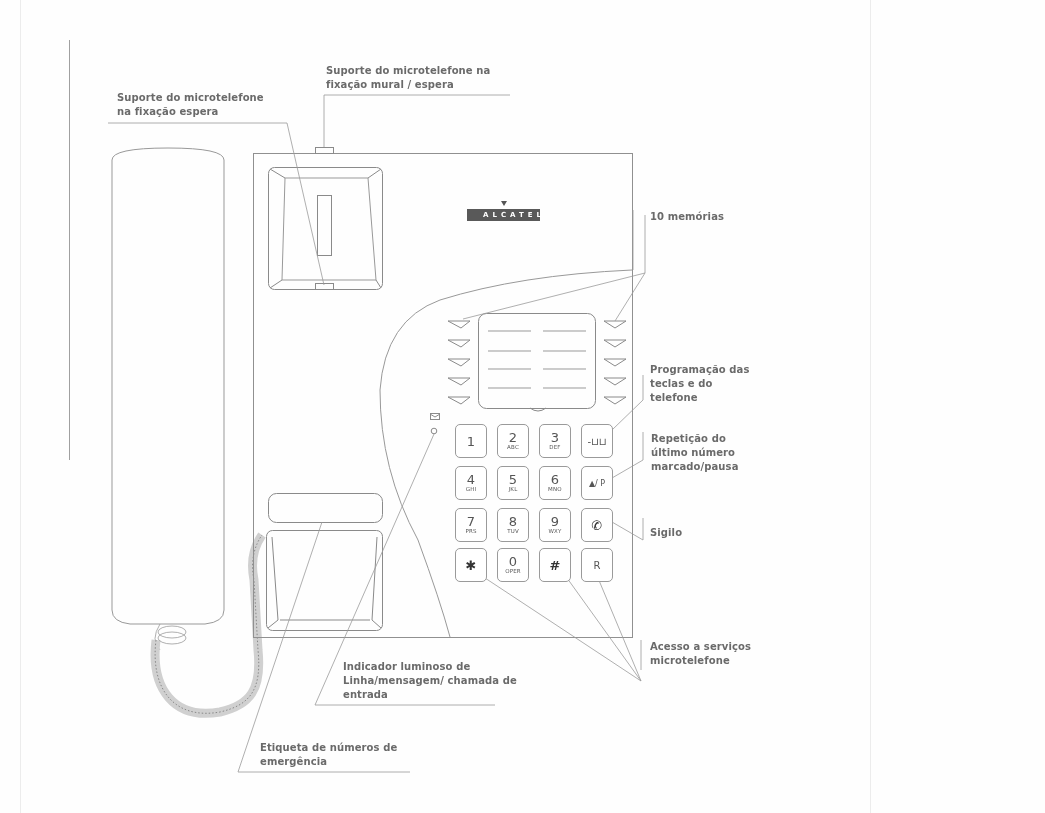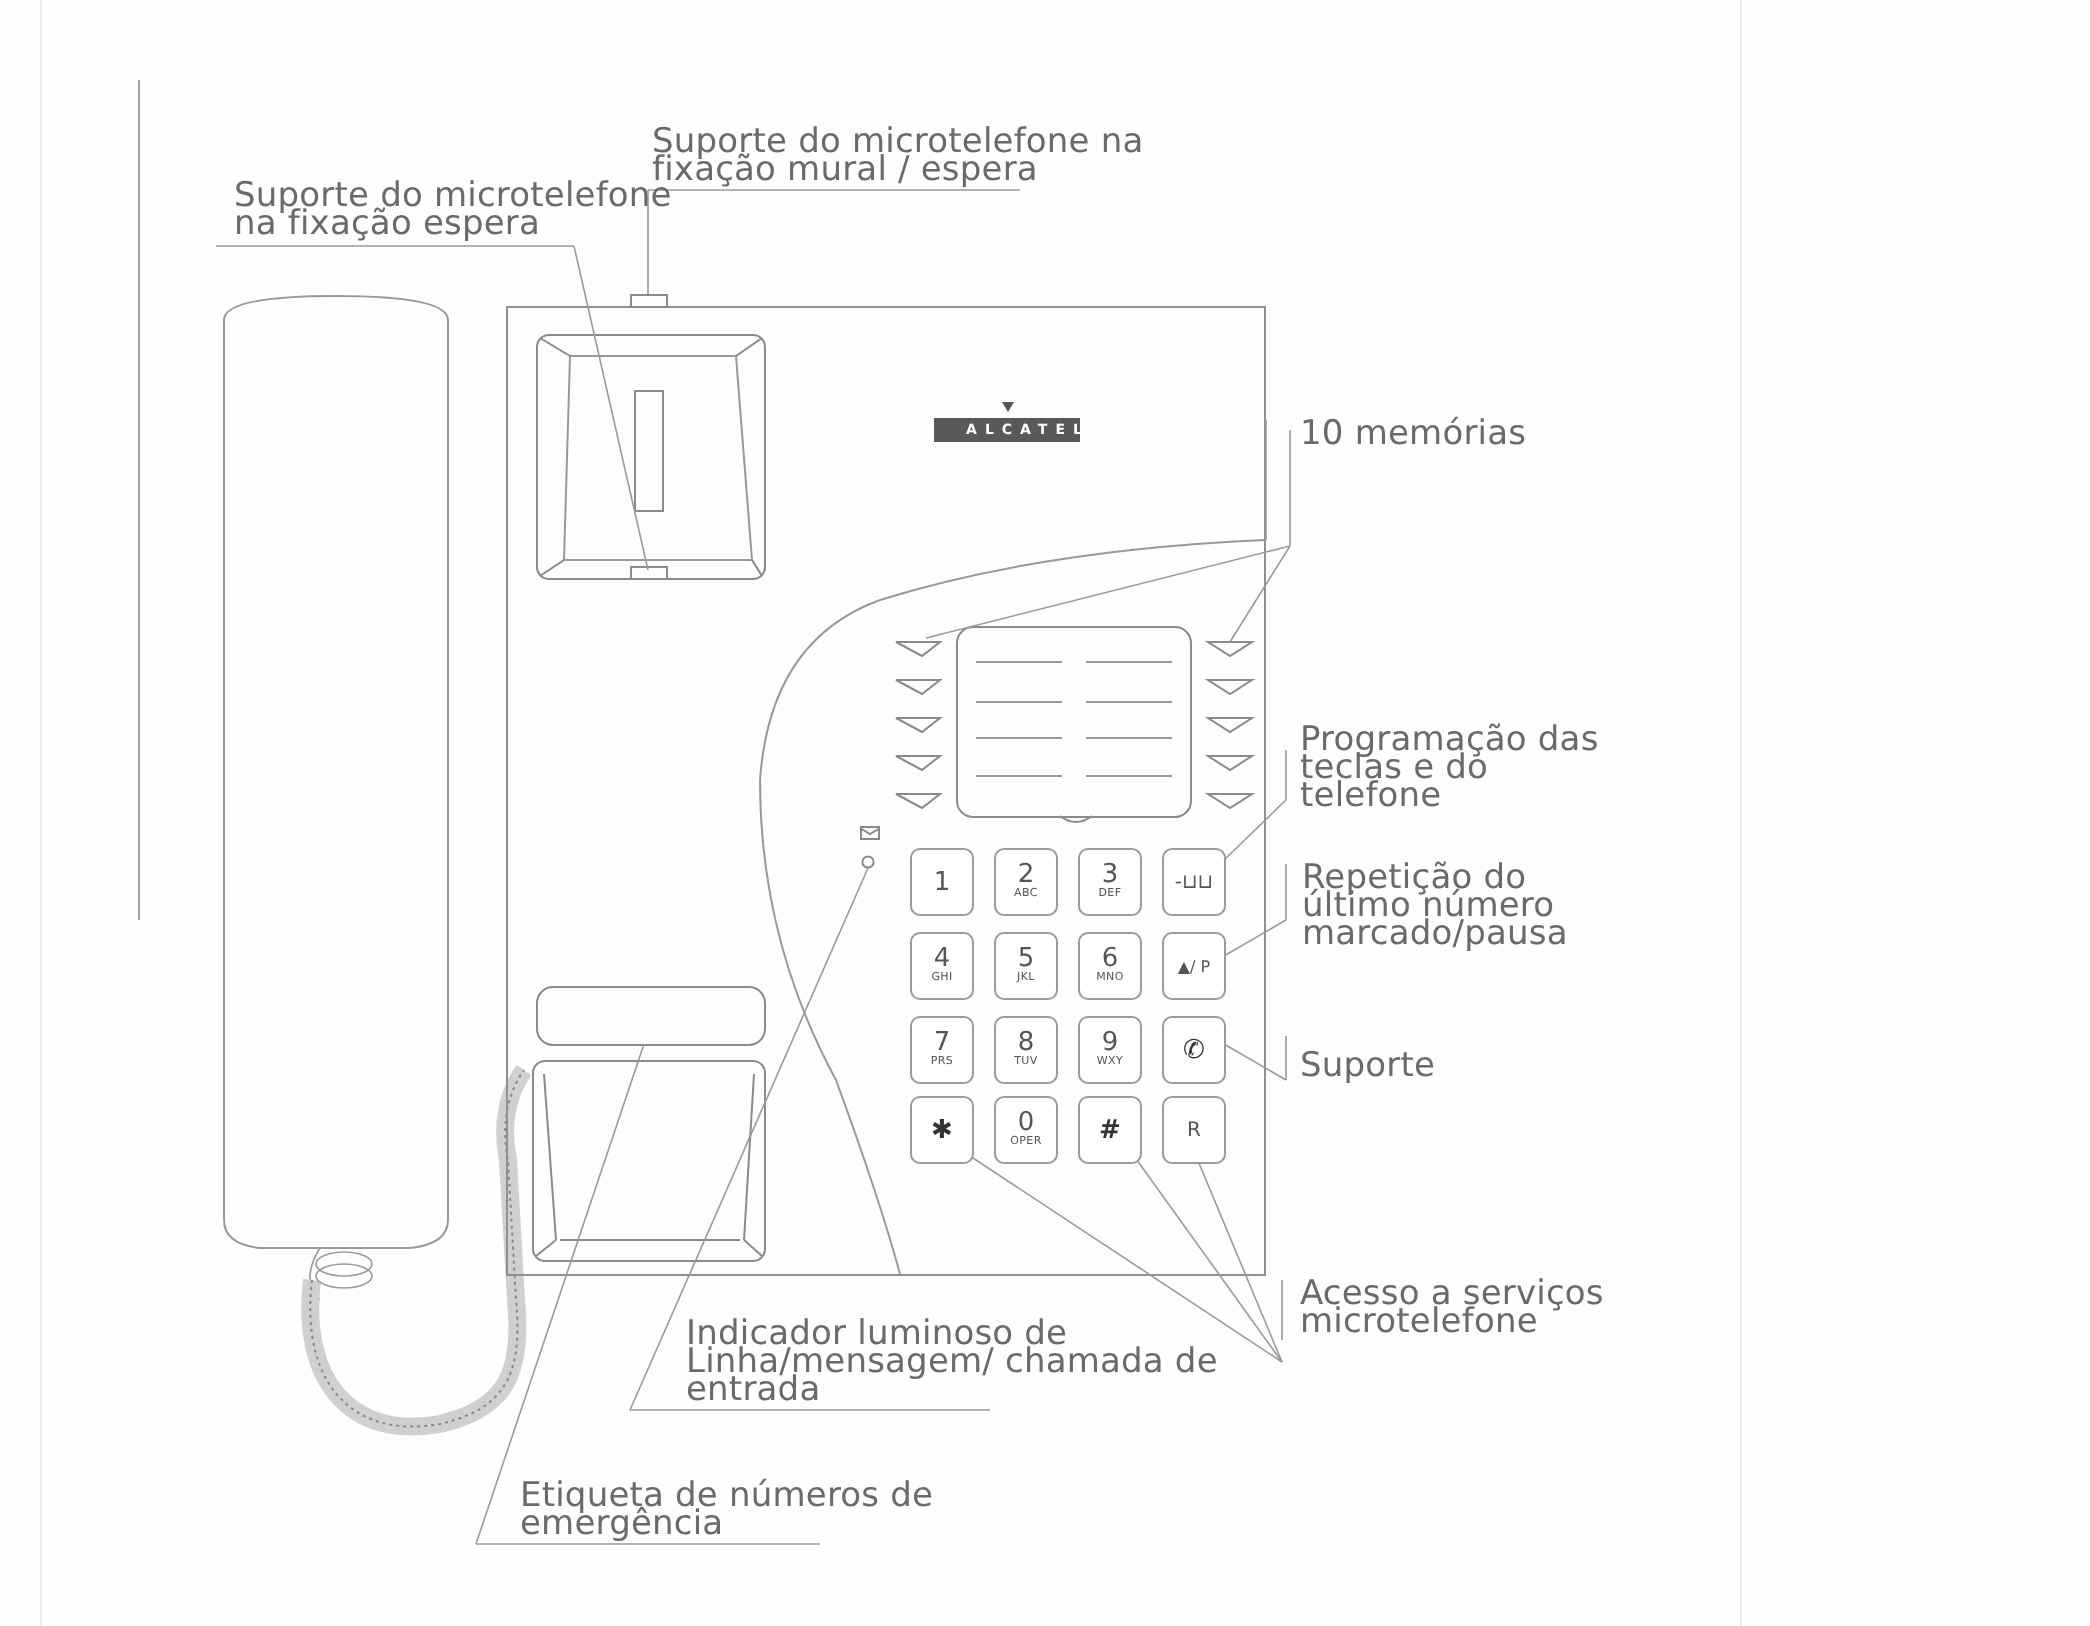--- a/index.html
+++ b/index.html
@@ -1,21 +1,21 @@
 <!DOCTYPE html>
 <html><head>
 <meta charset="utf-8">
 <style>
   html, body { margin: 0; padding: 0; background: #fefefe; }
   body { width: 1045px; height: 813px; position: relative; overflow: hidden;
          font-family: "DejaVu Sans", sans-serif; }
   .page-rule { position: absolute; top: 0; width: 1px; height: 813px; background: #ececec; }
   svg.drawing { position: absolute; left: 0; top: 0; }
-  .label { position: absolute; font-family: "DejaVu Sans", sans-serif; font-size: 17px;
-           line-height: 14px; color: #6a6a6a; font-weight: 400; letter-spacing: 0.1px; white-space: pre-line; }
+  .label { position: absolute; font-family: "DejaVu Sans", sans-serif; font-size: 10px;
+           line-height: 14px; color: #6a6a6a; font-weight: 700; letter-spacing: 0.1px; white-space: pre-line; }
   .key { position: absolute; width: 30px; height: 32px; border: 1px solid #9a9a9a; border-radius: 5px;
          background: #fff; display: flex; flex-direction: column; align-items: center; justify-content: center;
          color: #555; }
   .key .d { font-size: 13px; line-height: 13px; }
   .key .s { font-size: 5.5px; line-height: 7px; letter-spacing: 0.2px; }
   .key .g { font-size: 13px; line-height: 13px; color: #333; font-weight: bold; }
   .logo { position: absolute; left: 467px; top: 209px; width: 73px; height: 12px; background: #595959;
           color: #fff; font-size: 7px; letter-spacing: 4px; display: flex; align-items: center;
           justify-content: center; font-weight: bold; padding-left: 21px; box-sizing: border-box; }
   .logo-mark { position: absolute; left: 501px; top: 201px; width: 0; height: 0;
@@ -201,20 +201,20 @@
 fixação mural / espera</div>
 <div class="label" style="left:117px;top:91px;">Suporte do microtelefone
 na fixação espera</div>
 <div class="label" style="left:650px;top:210px;">10 memórias</div>
 <div class="label" style="left:650px;top:363px;">Programação das
 teclas e do
 telefone</div>
 <div class="label" style="left:651px;top:432px;">Repetição do
 último número
 marcado/pausa</div>
-<div class="label" style="left:650px;top:526px;">Suporte</div>
+<div class="label" style="left:650px;top:526px;">Sigilo</div>
 <div class="label" style="left:650px;top:640px;">Acesso a serviços
 microtelefone</div>
 <div class="label" style="left:343px;top:660px;">Indicador luminoso de
 Linha/mensagem/ chamada de
 entrada</div>
 <div class="label" style="left:260px;top:741px;">Etiqueta de números de
 emergência</div>
 
 </body></html>

